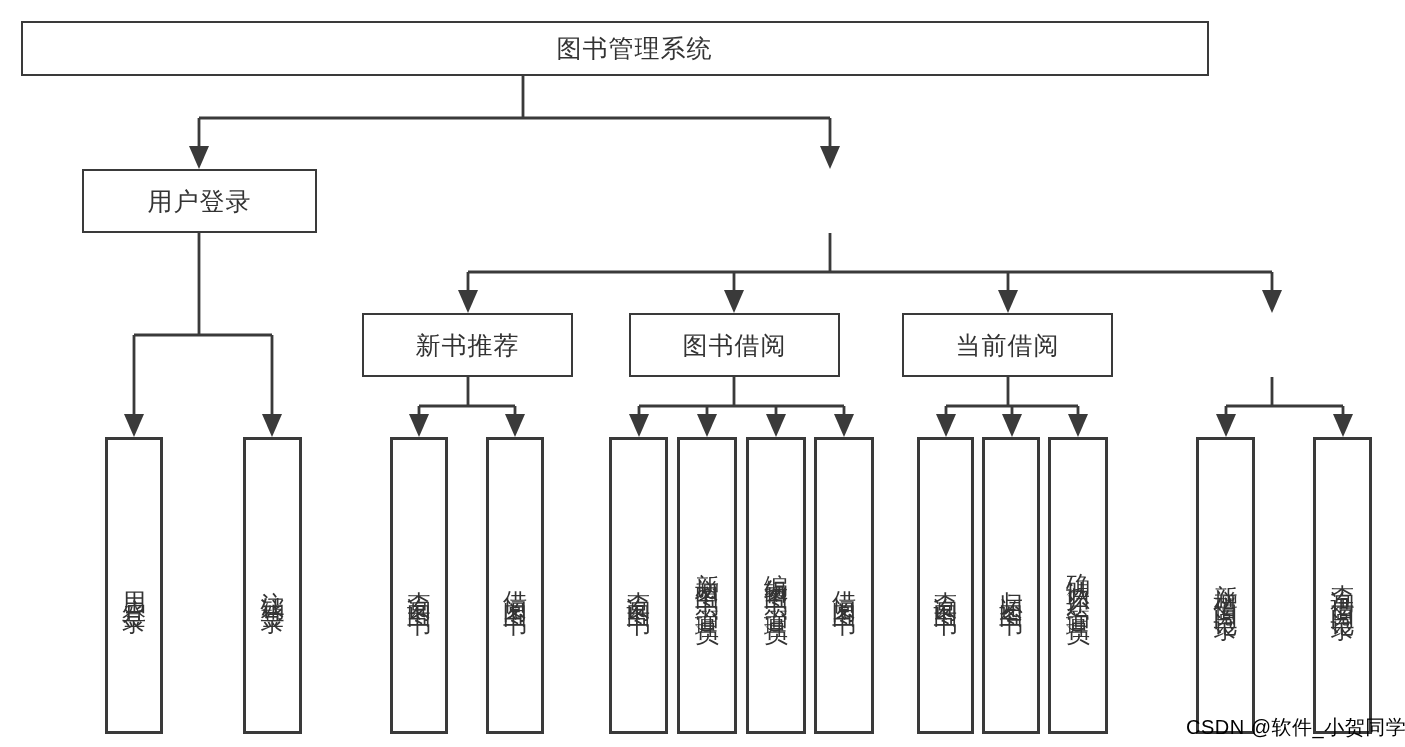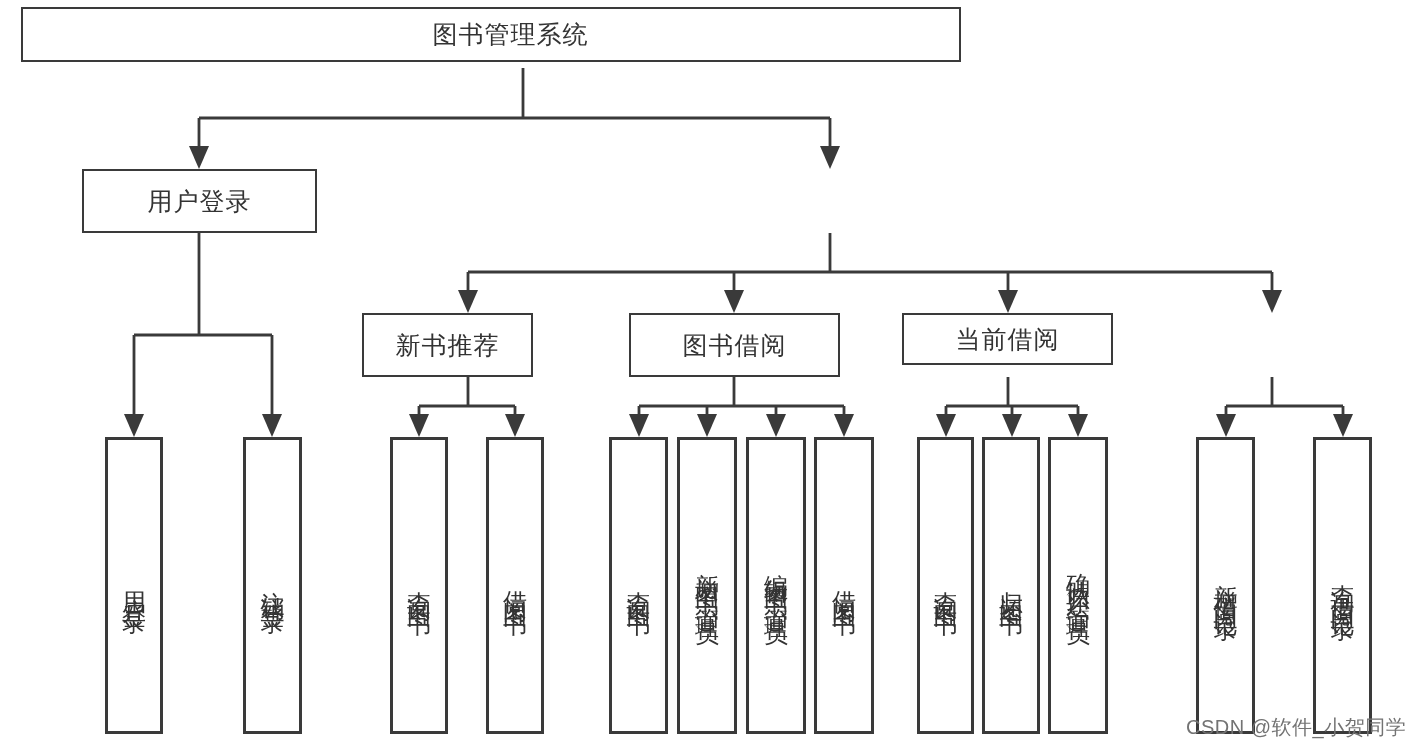--- a/index.html
+++ b/index.html
@@ -42,21 +42,21 @@
     font-size: 24px;
     letter-spacing: 7px;
     line-height: 1;
     color: #333333;
   }
   #watermark {
     position: absolute;
     left: 1186px;
     top: 714px;
     font-size: 20px;
-    color: #737373;
+    color: #000000;
     white-space: nowrap;
     z-index: 5;
     letter-spacing: 0.5px;
     text-align: right;
   }
 </style>
 </head>
 <body>
 
 <div id="canvas">
@@ -118,35 +118,35 @@
 
     <g stroke="#3a3a3a" stroke-width="2.8" fill="none">
       <path d="M1272,377 L1272,406 M1226,406 L1343,406 M1226,406 L1226,418 M1343,406 L1343,418"></path>
     </g>
     <g fill="#3a3a3a" stroke="none">
       <polygon points="1216,414 1236,414 1226,437"></polygon>
       <polygon points="1333,414 1353,414 1343,437"></polygon>
     </g>
   </svg>
 
-  <div class="node" style="left:21px; top:7px; width:940px; height:55px;padding-left:39px;">
+  <div class="node" style="left:21px; top:21px; width:1188px; height:55px;padding-left:39px;">
     <span class="hlabel">图书管理系统</span>
   </div>
 
   <div class="node" style="left:82px; top:169px; width:235px; height:64px;">
     <span class="hlabel">用户登录</span>
   </div>
 
-  <div class="node" style="left:362px; top:313px; width:171px; height:64px;">
+  <div class="node" style="left:362px; top:313px; width:211px; height:64px;">
     <span class="hlabel">新书推荐</span>
   </div>
   <div class="node" style="left:629px; top:313px; width:211px; height:64px;">
     <span class="hlabel">图书借阅</span>
   </div>
-  <div class="node" style="left:902px; top:313px; width:211px; height:52px;">
+  <div class="node" style="left:902px; top:313px; width:211px; height:64px;">
     <span class="hlabel">当前借阅</span>
   </div>
 
   <div class="node leaf" style="left:105px; width:58px;">
     <span class="vlabel">用户登录</span>
   </div>
   <div class="node leaf" style="left:243px; width:59px;">
     <span class="vlabel">注销登录</span>
   </div>
 

